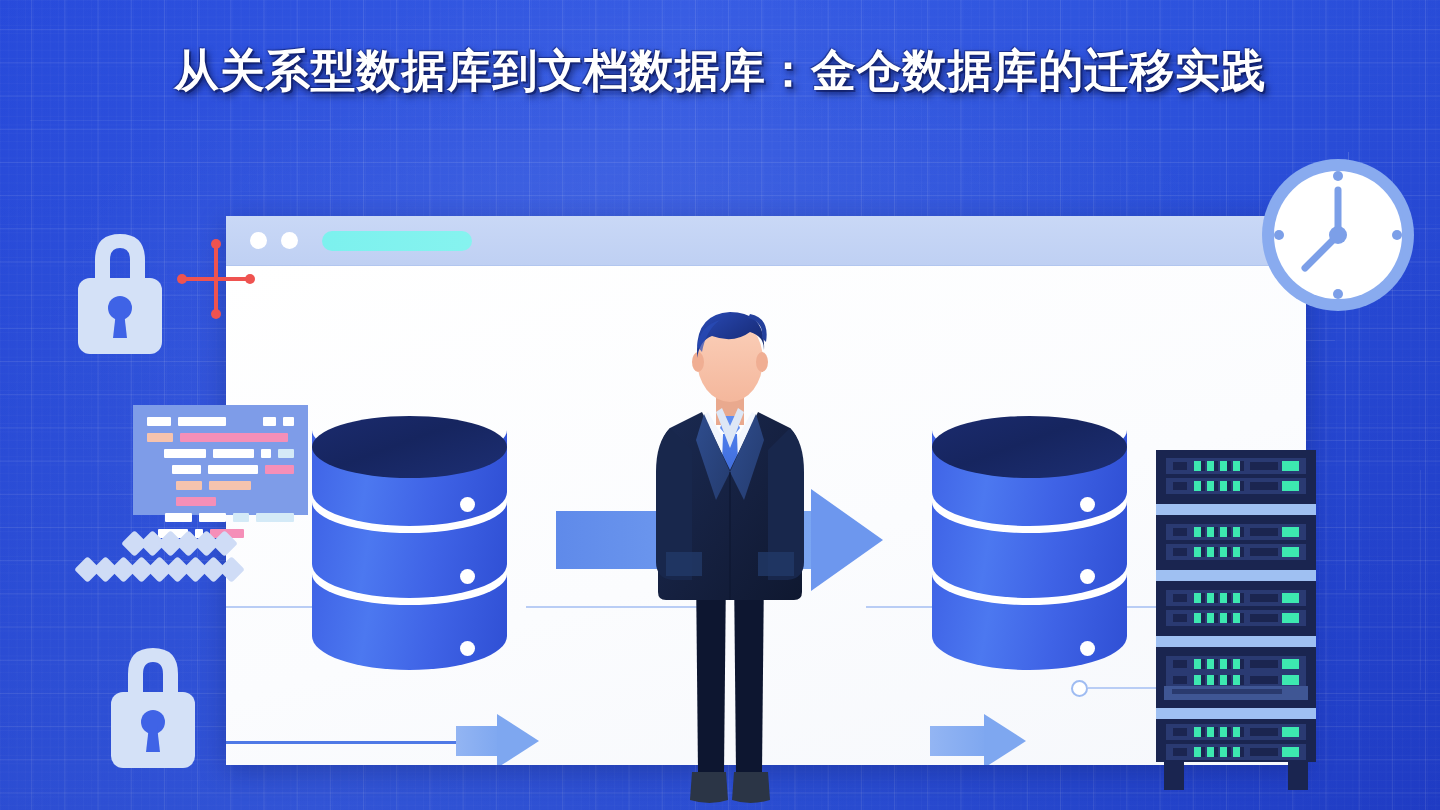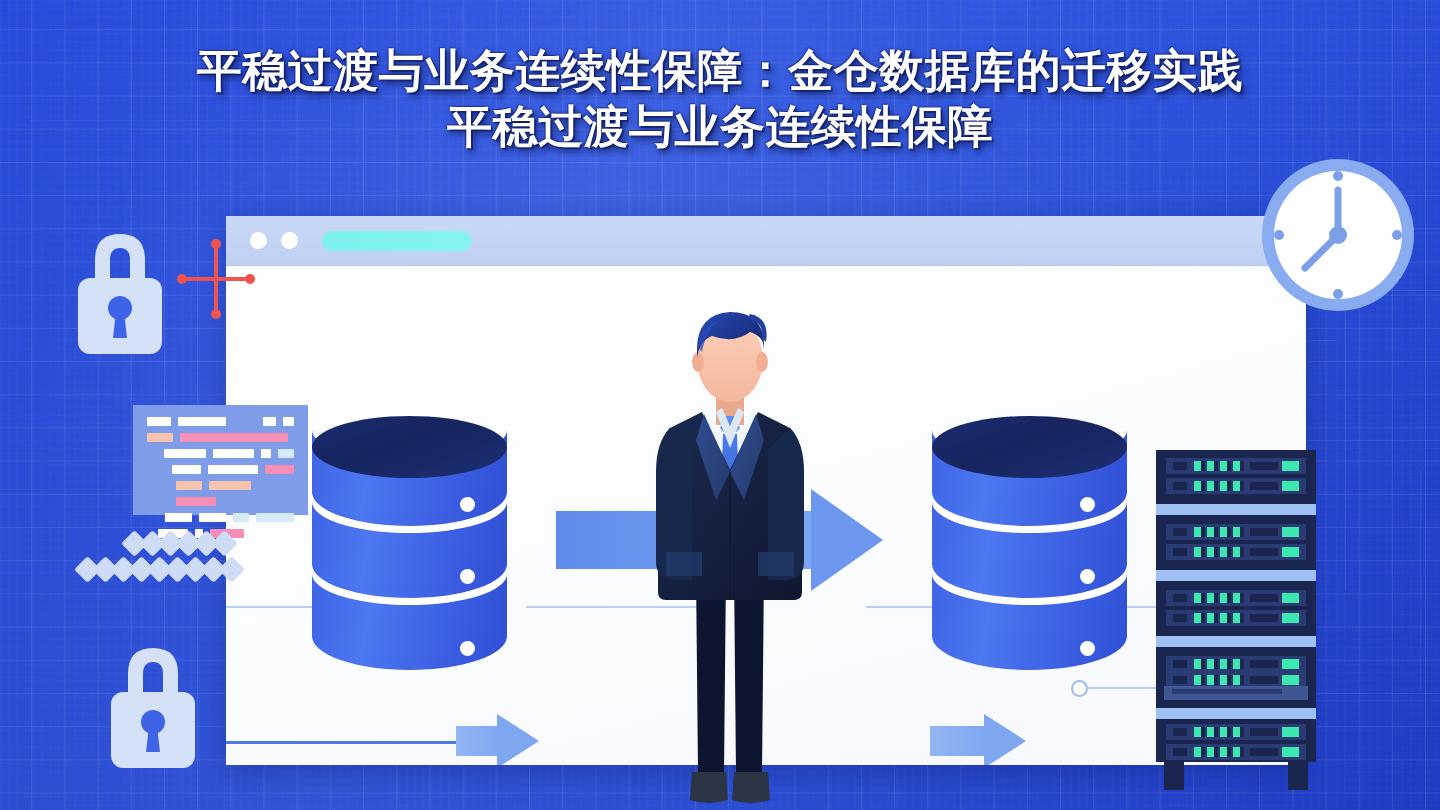--- a/index.html
+++ b/index.html
@@ -124,22 +124,21 @@
   <div class="bp-line bp-h" style="left:1215px;top:340px;width:120px;opacity:.6;"></div>
   <div class="bp-line bp-h" style="left:1290px;top:290px;width:150px;opacity:.55;"></div>
   <div class="bp-line bp-v" style="left:1290px;top:288px;height:60px;opacity:.55;"></div>
   <div class="bp-line bp-h" style="left:1220px;top:440px;width:220px;opacity:.5;"></div>
   <div class="bp-line bp-v" style="left:1420px;top:470px;height:220px;opacity:.5;"></div>
   <div class="bp-line bp-h" style="left:1300px;top:700px;width:140px;opacity:.45;"></div>
   <div class="bp-line bp-h" style="left:30px;top:120px;width:300px;opacity:.4;"></div>
   <div class="bg-vig"></div>
 
   <div class="title-wrap">
-    <div class="title-line title-l1">平稳过渡与业务连续性保障：金仓数据库的迁移实践</div>
-    <div class="title-line title-l2">平稳过渡与业务连续性保障</div>
+    <div class="title-line title-l1">从关系型数据库到文档数据库：金仓数据库的迁移实践</div>
   </div>
 
   <div class="browser">
     <div class="browser-bar">
       <div class="dot"></div>
       <div class="dot"></div>
       <div class="urlbar"></div>
     </div>
     <div class="browser-body">
 

